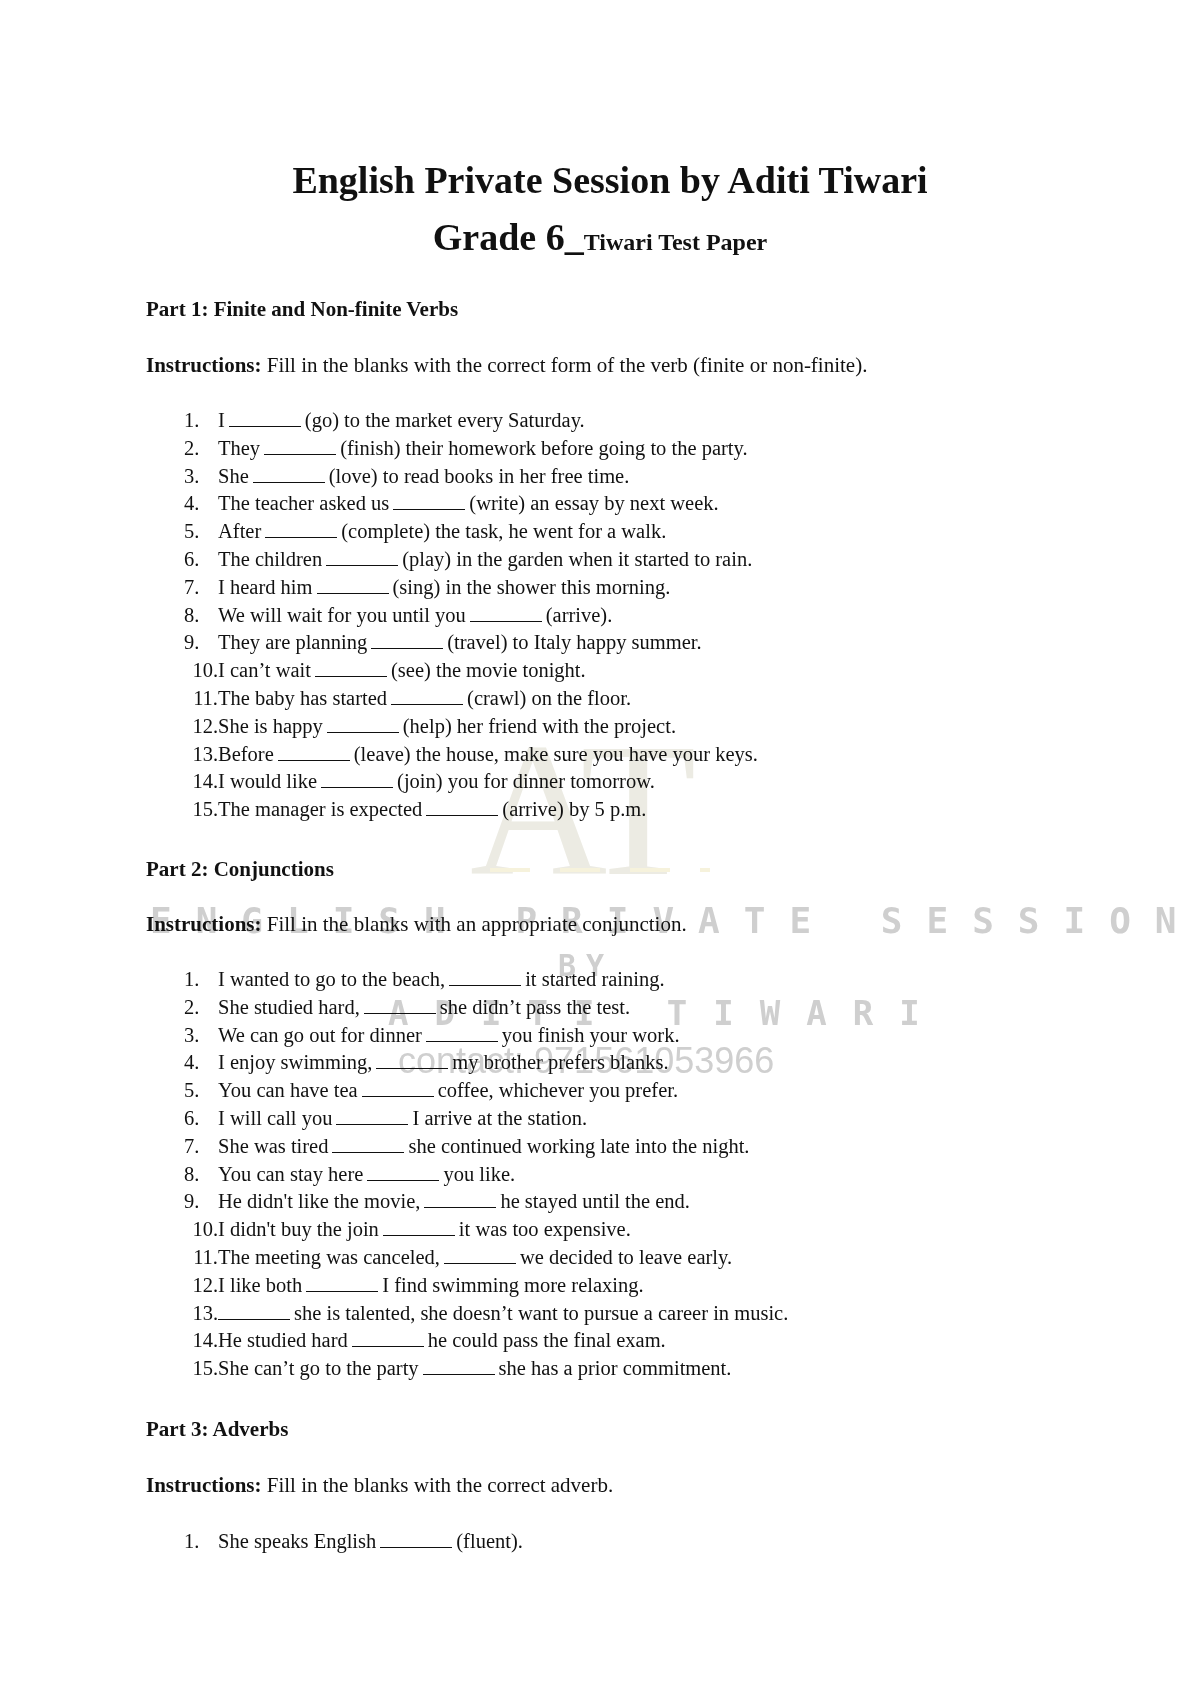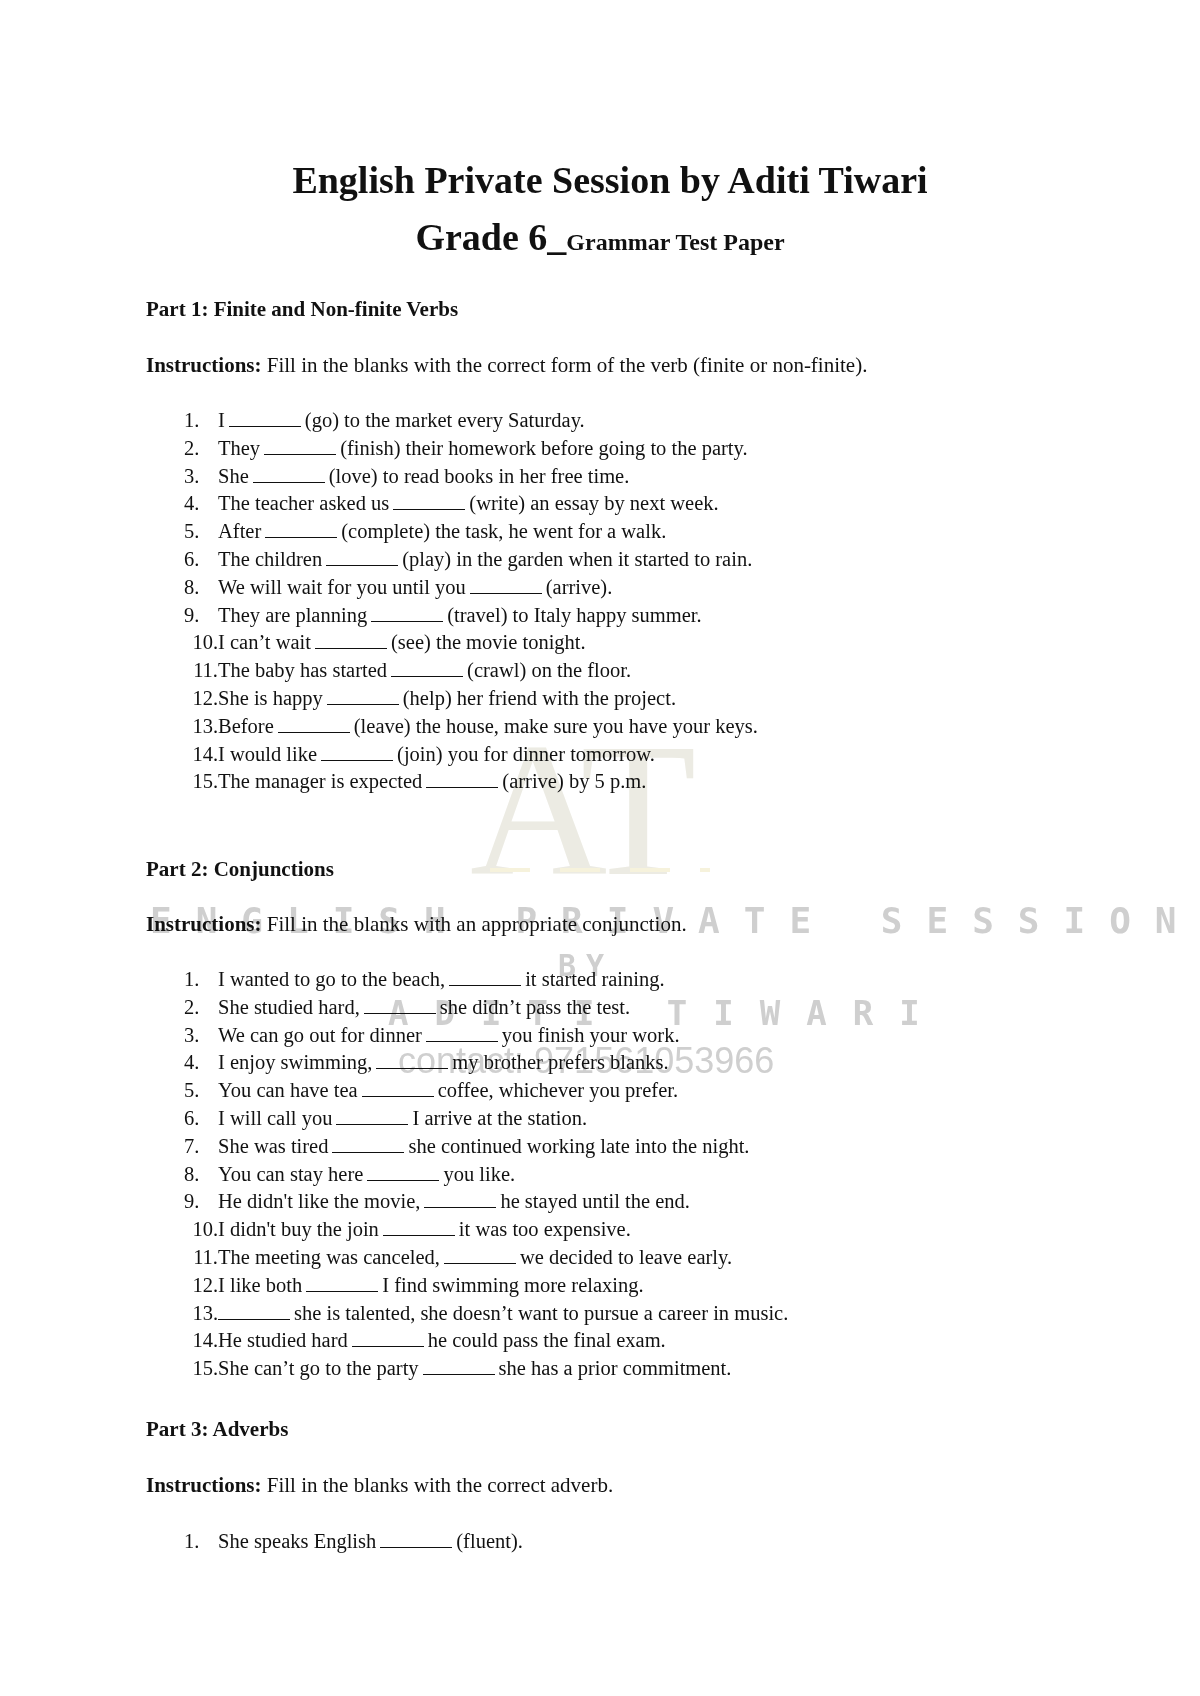--- a/index.html
+++ b/index.html
@@ -46,34 +46,35 @@
   <div class="wm-logo-base"></div>
   <div class="wm-line wm-l1">ENGLISH PRIVATE SESSION</div>
   <div class="wm-line wm-l2">BY</div>
   <div class="wm-line wm-l3">ADITI TIWARI</div>
   <div class="wm-line wm-l4">contact: 971561053966</div>
 </div>
 
 <div class="page">
   <h1 class="title">English Private Session by Aditi Tiwari</h1>
   <h2 class="subtitle">
-    <span class="big">Grade 6_</span><span class="small">Grammar Test Paper</span>
+    <span class="big">Grade 6_</span><span class="small">Tiwari Test Paper</span>
   </h2>
 
   <h3 class="part-heading" style="top:296px">Part 1: Finite and Non-finite Verbs</h3>
   <p class="instructions" style="top:352px">
     <b>Instructions:</b><span> Fill in the blanks with the correct form of the verb (finite or non-finite).</span>
   </p>
   <ol class="qlist" style="top:407px">
     <li><span class="qnum">1.</span><span>I</span><span class="blank"></span><span>(go) to the market every Saturday.</span></li>
     <li><span class="qnum">2.</span><span>They</span><span class="blank"></span><span>(finish) their homework before going to the party.</span></li>
     <li><span class="qnum">3.</span><span>She</span><span class="blank"></span><span>(love) to read books in her free time.</span></li>
     <li><span class="qnum">4.</span><span>The teacher asked us</span><span class="blank"></span><span>(write) an essay by next week.</span></li>
     <li><span class="qnum">5.</span><span>After</span><span class="blank"></span><span>(complete) the task, he went for a walk.</span></li>
     <li><span class="qnum">6.</span><span>The children</span><span class="blank"></span><span>(play) in the garden when it started to rain.</span></li>
+    <li><span class="qnum">7.</span><span>I heard him</span><span class="blank"></span><span>(sing) in the shower this morning.</span></li>
     <li><span class="qnum">8.</span><span>We will wait for you until you</span><span class="blank"></span><span>(arrive).</span></li>
     <li><span class="qnum">9.</span><span>They are planning</span><span class="blank"></span><span>(travel) to Italy happy summer.</span></li>
     <li><span class="qnum two">10.</span><span>I can’t wait</span><span class="blank"></span><span>(see) the movie tonight.</span></li>
     <li><span class="qnum two">11.</span><span>The baby has started</span><span class="blank"></span><span>(crawl) on the floor.</span></li>
     <li><span class="qnum two">12.</span><span>She is happy</span><span class="blank"></span><span>(help) her friend with the project.</span></li>
     <li><span class="qnum two">13.</span><span>Before</span><span class="blank"></span><span>(leave) the house, make sure you have your keys.</span></li>
     <li><span class="qnum two">14.</span><span>I would like</span><span class="blank"></span><span>(join) you for dinner tomorrow.</span></li>
     <li><span class="qnum two">15.</span><span>The manager is expected</span><span class="blank"></span><span>(arrive) by 5 p.m.</span></li>
   </ol>
 

